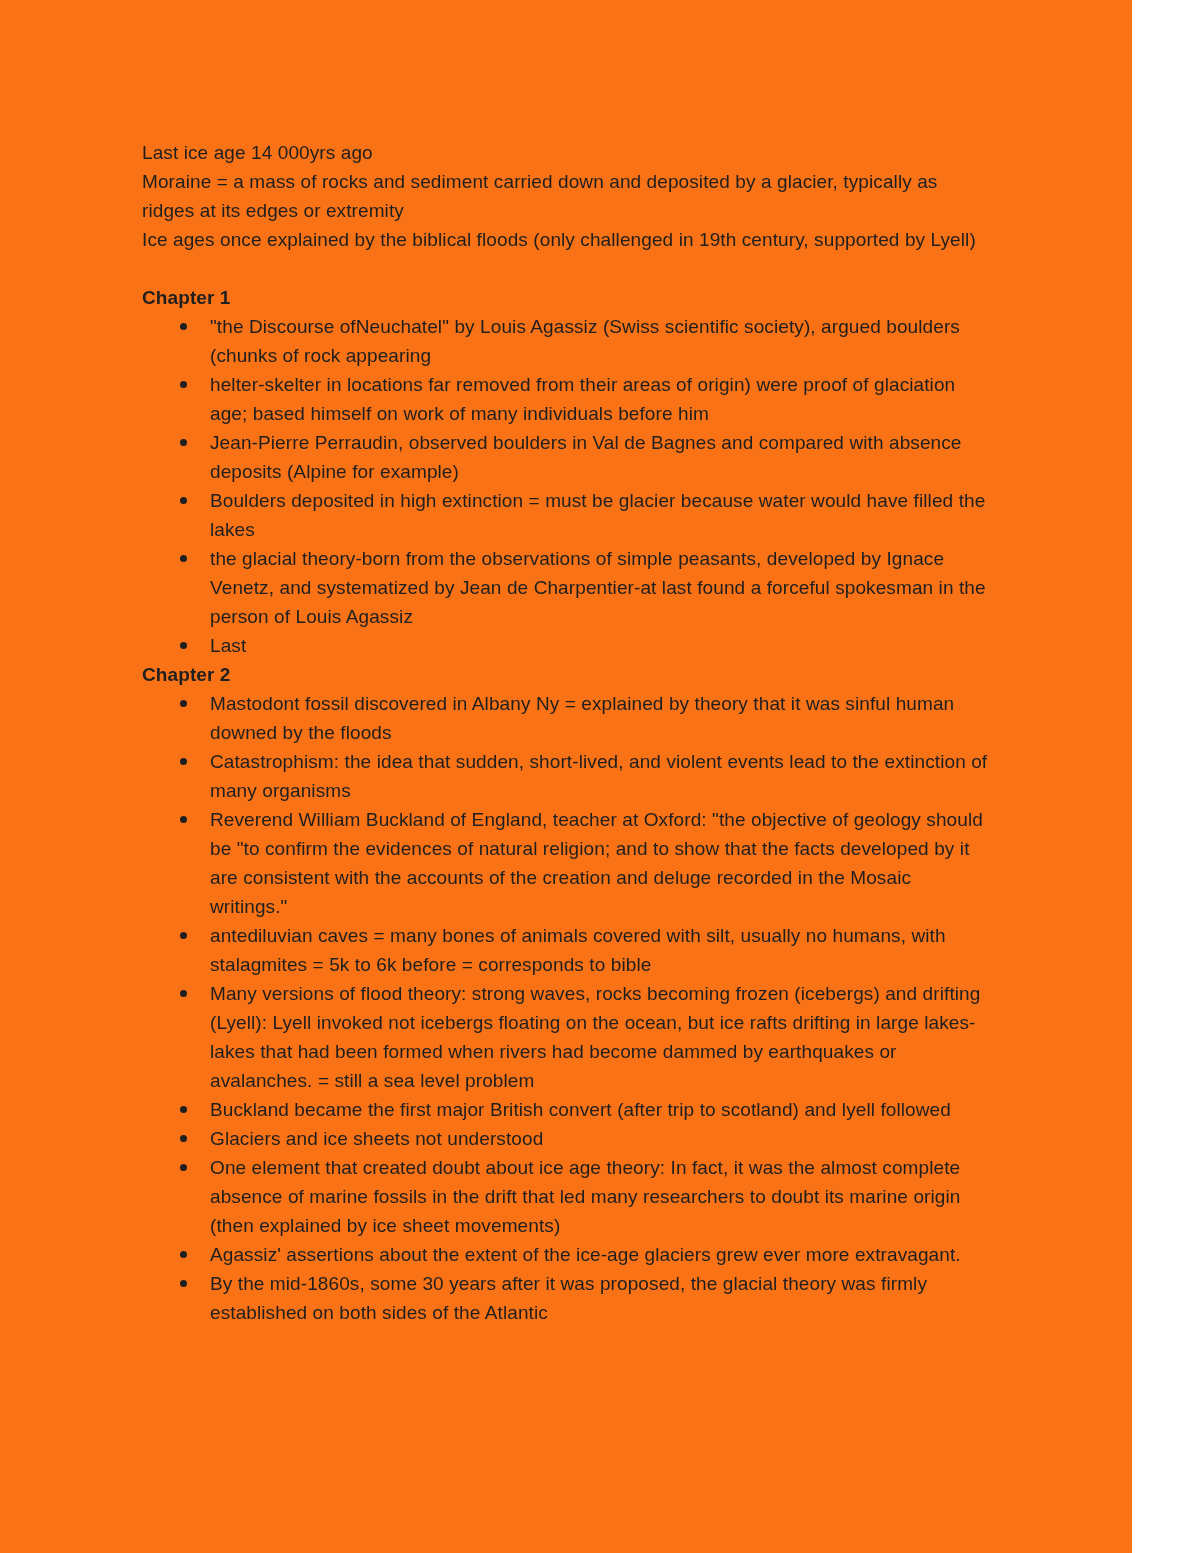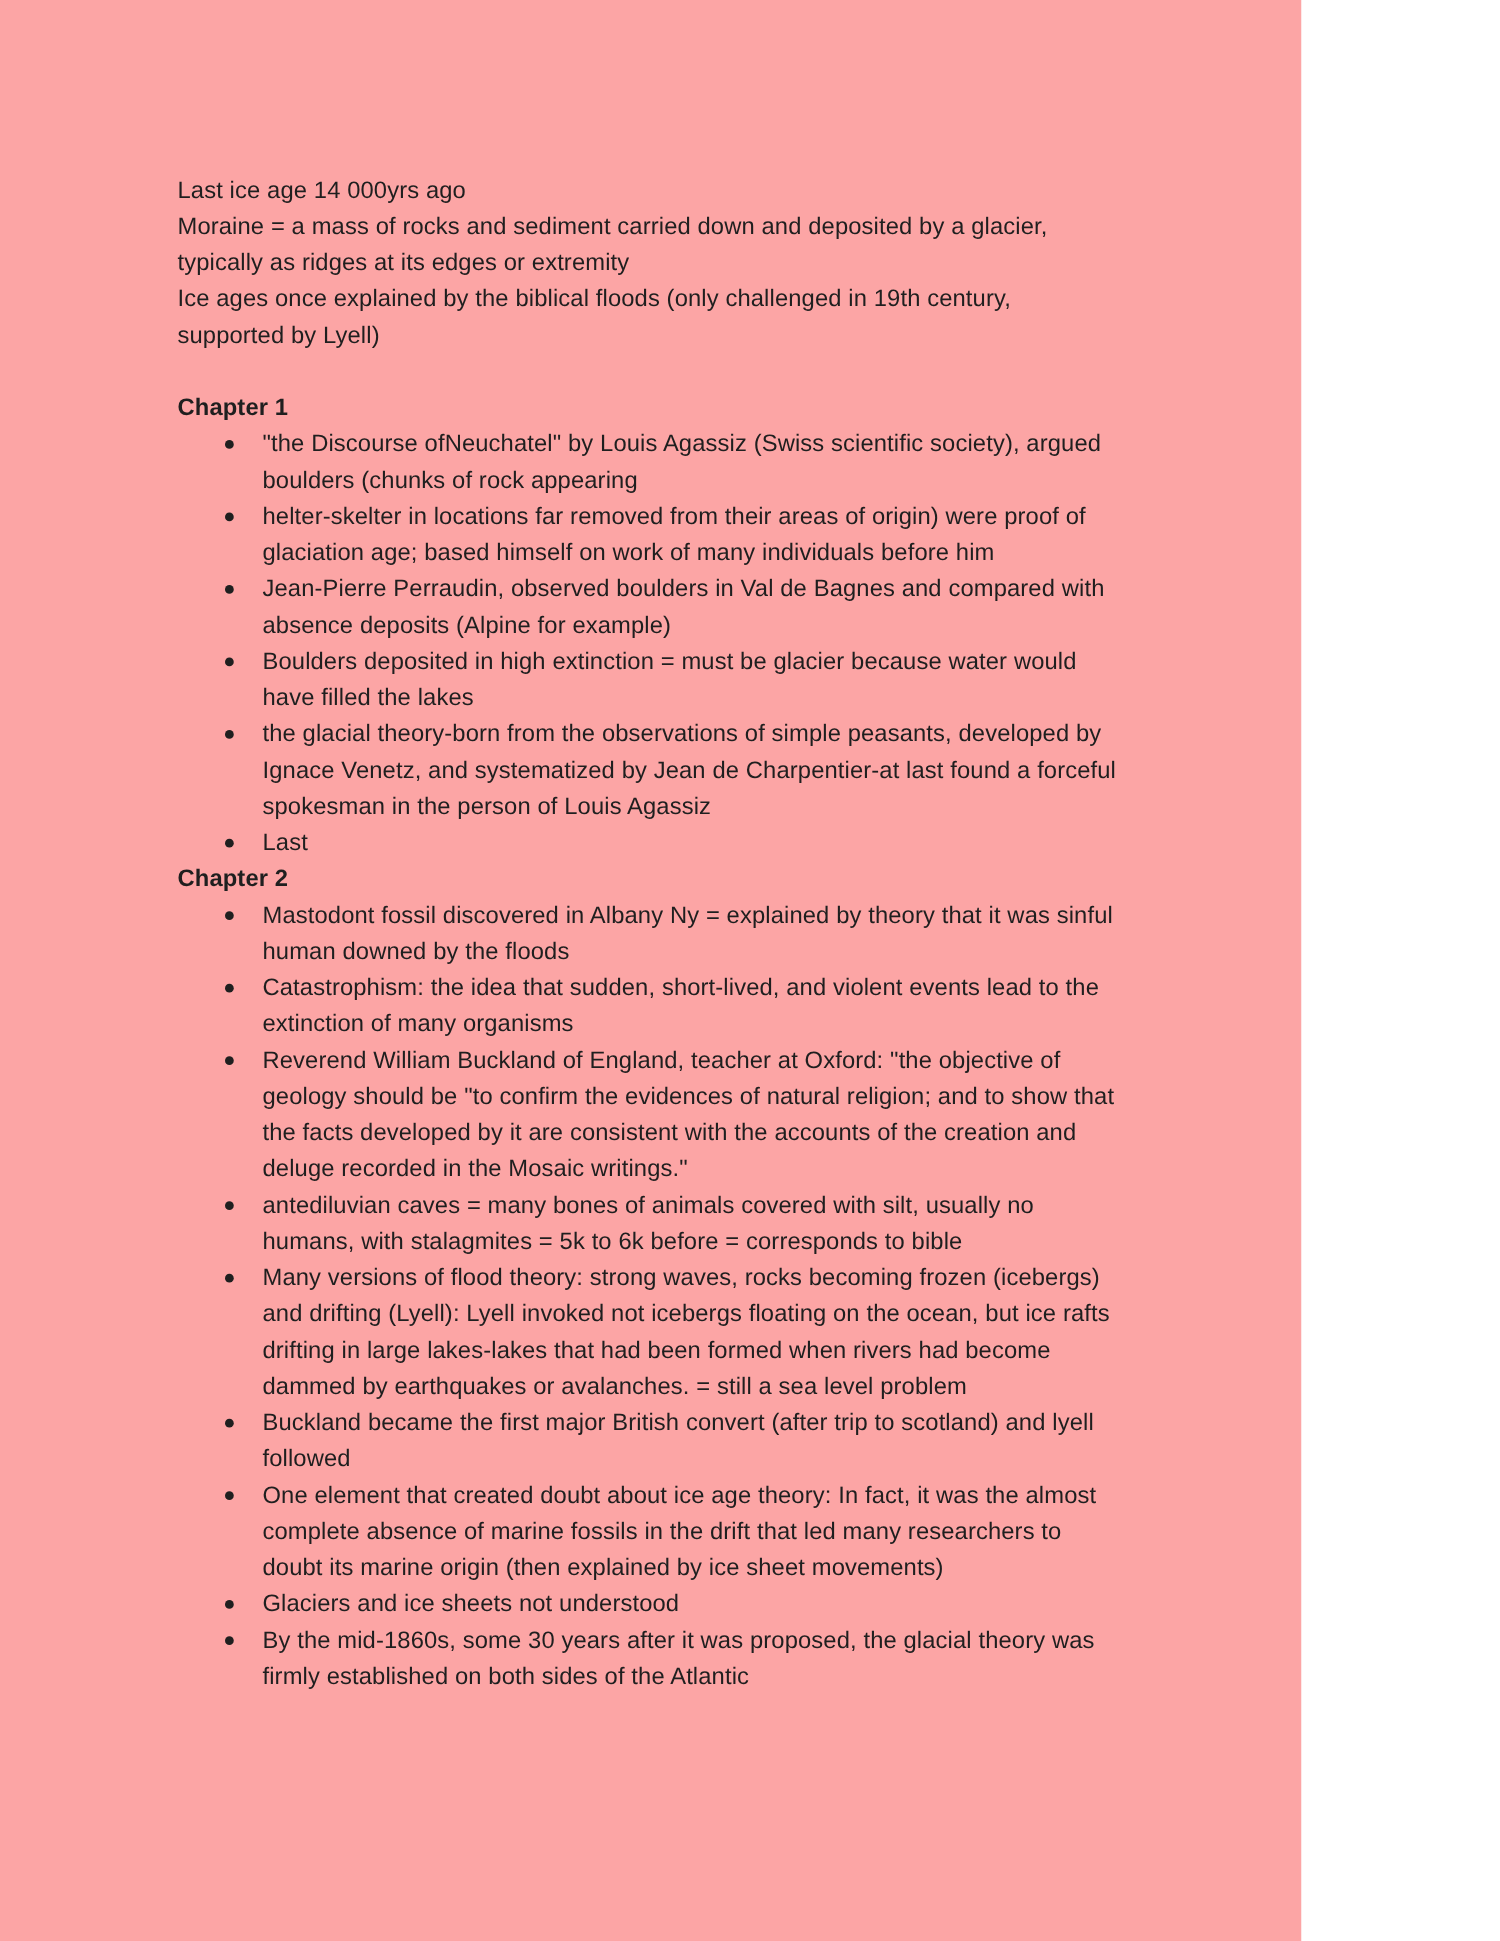--- a/index.html
+++ b/index.html
@@ -1,25 +1,25 @@
 <!DOCTYPE html>
 <html><head>
 <meta charset="utf-8">
 <style>
   html, body {
     margin: 0;
     padding: 0;
     background: #ffffff;
   }
   .page {
-    width: 1041px;
+    width: 1132px;
     min-height: 1553px;
     box-sizing: border-box;
     padding: 138px 142px 40px 142px;
-    background: #fca5a5;
+    background: #f97316;
     font-family: "Liberation Sans", sans-serif;
     font-size: 19px;
     line-height: 29px;
     color: #1f1f1f;
     letter-spacing: 0.1px;
   }
   .paragraph {
     margin: 0;
   }
   .heading {
@@ -69,18 +69,19 @@
         <li>Last</li>
       </ul>
       <div class="heading">Chapter 2</div>
       <ul class="bullets">
         <li>Mastodont fossil discovered in Albany Ny = explained by theory that it was sinful human downed by the floods</li>
         <li>Catastrophism: the idea that sudden, short-lived, and violent events lead to the extinction of many organisms</li>
         <li>Reverend William Buckland of England, teacher at Oxford: "the objective of geology should be "to confirm the evidences of natural religion; and to show that the facts developed by it are consistent with the accounts of the creation and deluge recorded in the Mosaic writings."</li>
         <li>antediluvian caves = many bones of animals covered with silt, usually no humans, with stalagmites = 5k to 6k before = corresponds to bible</li>
         <li>Many versions of flood theory: strong waves, rocks becoming frozen (icebergs) and drifting (Lyell): Lyell invoked not icebergs floating on the ocean, but ice rafts drifting in large lakes-lakes that had been formed when rivers had become dammed by earthquakes or avalanches. = still a sea level problem</li>
         <li>Buckland became the first major British convert (after trip to scotland) and lyell followed</li>
+        <li>Glaciers and ice sheets not understood</li>
         <li>One element that created doubt about ice age theory: In fact, it was the almost complete absence of marine fossils in the drift that led many researchers to doubt its marine origin (then explained by ice sheet movements)</li>
-        <li>Glaciers and ice sheets not understood</li>
+        <li>Agassiz' assertions about the extent of the ice-age glaciers grew ever more extravagant.</li>
         <li>By the mid-1860s, some 30 years after it was proposed, the glacial theory was firmly established on both sides of the Atlantic</li>
       </ul>
     </div>
 </div>
 
 </body></html>

